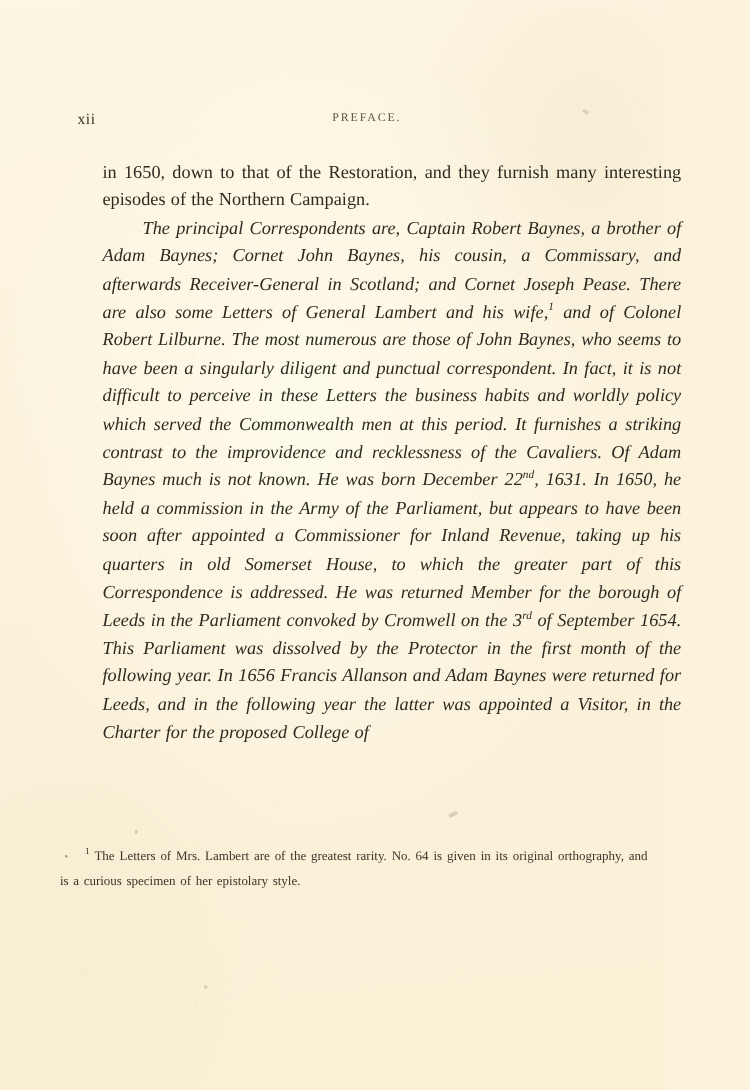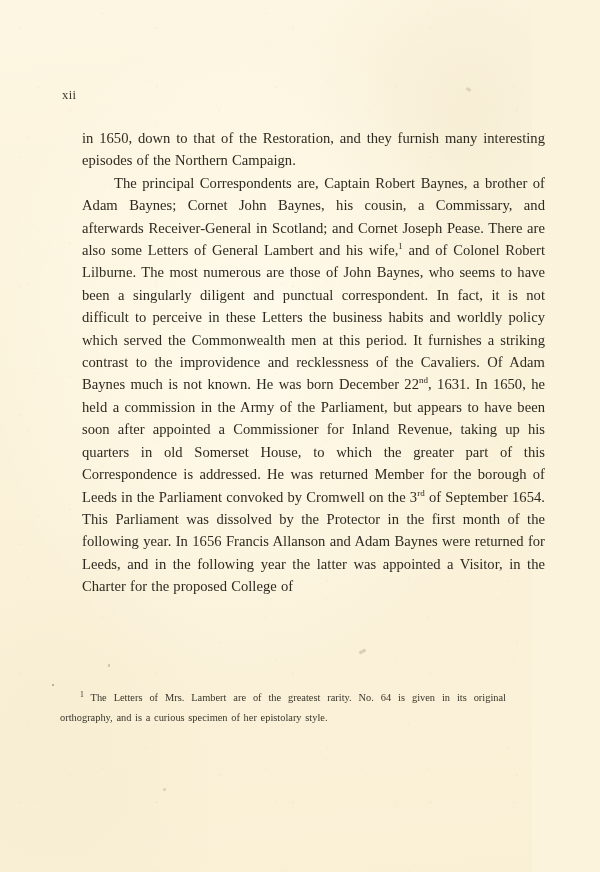--- a/index.html
+++ b/index.html
@@ -86,38 +86,38 @@
   .para {
     margin: 0;
     font-size: 14.6px;
     line-height: 22.4px;
     text-align: justify;
     text-align-last: left;
     color: #2d2a21;
     letter-spacing: 0.02px;
     word-spacing: 0.5px;
   }
-  .para + .para { margin-top: 0; }
+  .para + .para { margin-top: 0; font-style: italic; }
   .para.indent { text-indent: 32px; }
 
   sup {
     font-size: 0.62em;
     vertical-align: super;
     line-height: 0;
   }
 
   
   .footnote {
     position: absolute;
     top: 676px;
     left: 48px;
     width: 470px;
   }
   .footnote p {
-    margin: 12px;
+    margin: 0;
     font-size: 10.4px;
     line-height: 19.6px;
     text-align: justify;
     text-align-last: left;
     color: #3a362b;
     word-spacing: 1.1px;
   }
   .fn-first { text-indent: 20px; }
   .fn-marker {
     font-size: 0.74em;
@@ -180,20 +180,21 @@
 <div class="page">
   <div class="grain"></div>
 
   <div class="speck-2"></div>
   <div class="speck-3"></div>
   <div class="speck-4"></div>
   <div class="speck-5"></div>
 
   <div class="running-head">
     <span class="folio">xii</span>
+    <span class="head-title">PREFACE.</span>
   </div>
 
   <div class="textblock">
     <p class="para">in 1650, down to that of the Restoration, and they furnish many interesting episodes of the Northern Campaign.</p>
     <p class="para indent" id="para2">The principal Correspondents are, Captain Robert Baynes, a brother of Adam Baynes; Cornet John Baynes, his cousin, a Commissary, and afterwards Receiver-General in Scotland; and Cornet Joseph Pease.  There are also some Letters of General Lambert and his wife,<sup>1</sup> and of Colonel Robert Lilburne.  The most numerous are those of John Baynes, who seems to have been a singularly diligent and punctual correspondent.  In fact, it is not difficult to perceive in these Letters the business habits and worldly policy which served the Commonwealth men at this period.  It furnishes a striking contrast to the improvidence and recklessness of the Cavaliers.  Of Adam Baynes much is not known.  He was born December 22<sup>nd</sup>, 1631.  In 1650, he held a commission in the Army of the Parliament, but appears to have been soon after appointed a Commissioner for Inland Revenue, taking up his quarters in old Somerset House, to which the greater part of this Correspondence is addressed.  He was returned Member for the borough of Leeds in the Parliament convoked by Cromwell on the 3<sup>rd</sup> of September 1654.  This Parliament was dissolved by the Protector in the first month of the following year.  In 1656 Francis Allanson and Adam Baynes were returned for Leeds, and in the following year the latter was appointed a Visitor, in the Charter for the proposed College of</p>
   </div>
 
   <div class="footnote">
     <div class="speck"></div>
     <p id="fn" class="fn-first"><span class="fn-marker">1</span> The Letters of Mrs. Lambert are of the greatest rarity.   No. 64 is given in its original orthography, and is a curious specimen of her epistolary style.</p>

